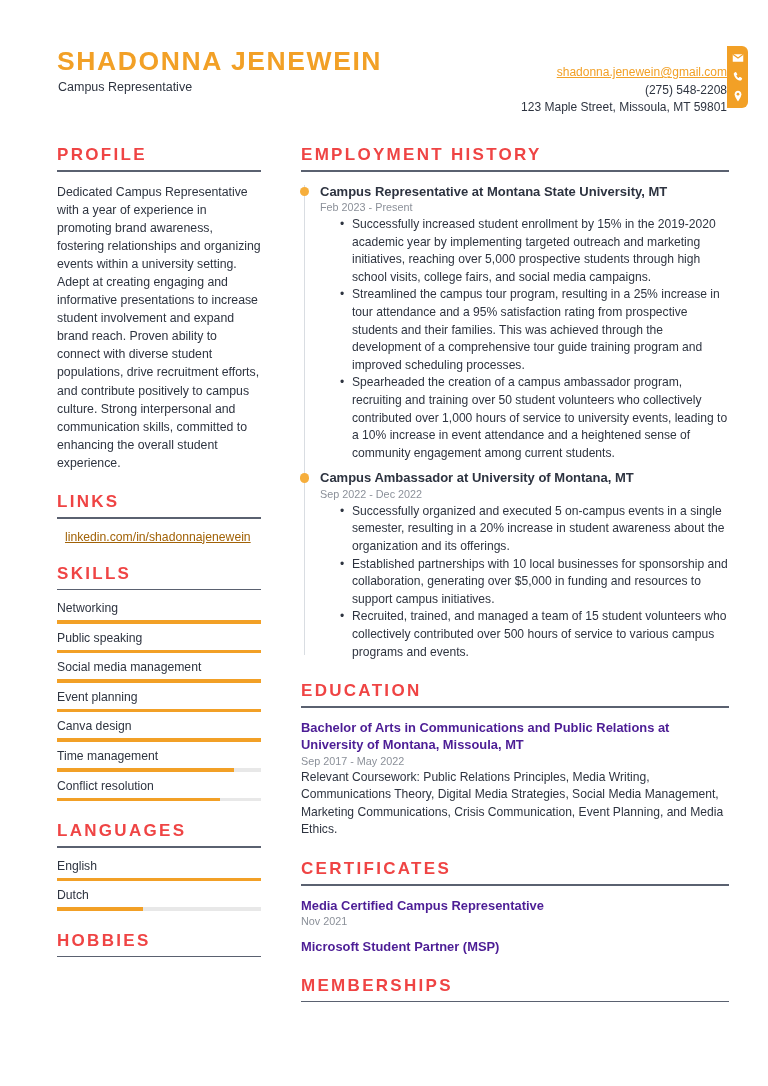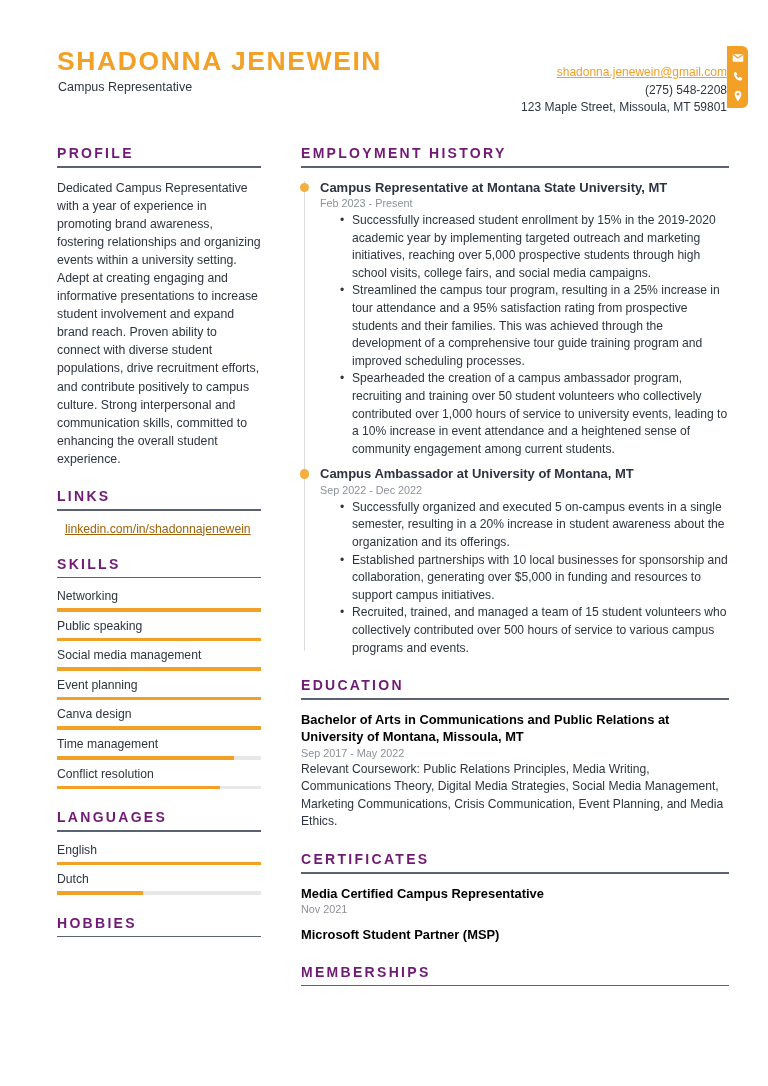--- a/index.html
+++ b/index.html
@@ -37,22 +37,22 @@
     justify-content:space-around; padding:3px 0;
   }
   .icon-strip svg { width:12px; height:12px; fill:#fff; display:block; }
 
   
   .col-left { position:absolute; left:57px; top:145px; width:204px; }
   .col-right { position:absolute; left:301px; top:145px; width:428px; }
 
   
   .sec-title {
-    font-size:14px; font-weight:bold; letter-spacing:2.3px;
-    color:#701a75; text-transform:uppercase;
+    font-size:17px; font-weight:bold; letter-spacing:2.3px;
+    color:#ef4444; text-transform:uppercase;
     padding-bottom:5px;
   }
   .sec-rule { height:1.5px; background:#5a6170; margin-bottom:11px; }
   .sec { margin-bottom:20px; }
 
   
   .profile-text { font-size:12.3px; line-height:18.1px; color:#2e3440; }
 
   
   .link-item { font-size:12.2px; color:#a16207; text-decoration:underline; display:block;padding-left:8px; }
@@ -81,21 +81,21 @@
   .bullets li {
     position:relative; font-size:12.1px; line-height:17.6px;
     color:#2e3440; margin-bottom:0px; padding-left:12px;
   }
   .bullets li:before {
     content:"\2022"; position:absolute; left:0; top:0; color:#2e3440;
   }
 
   
   .entry { margin-bottom:11px; }
-  .entry-title { font-size:12.9px; font-weight:bold; color:#000000; line-height:17.5px; }
+  .entry-title { font-size:12.9px; font-weight:bold; color:#4c1d95; line-height:17.5px; }
   .entry-date { font-size:10.8px; color:#8b9099; margin-top:1px; }
   .entry-desc { font-size:12.1px; line-height:17.6px; color:#2e3440; margin-top:2px; }
 </style>
 </head>
 <body>
 
 <div class="header">
   <div class="hdr-name">SHADONNA JENEWEIN</div>
   <div class="hdr-title">Campus Representative</div>
 

